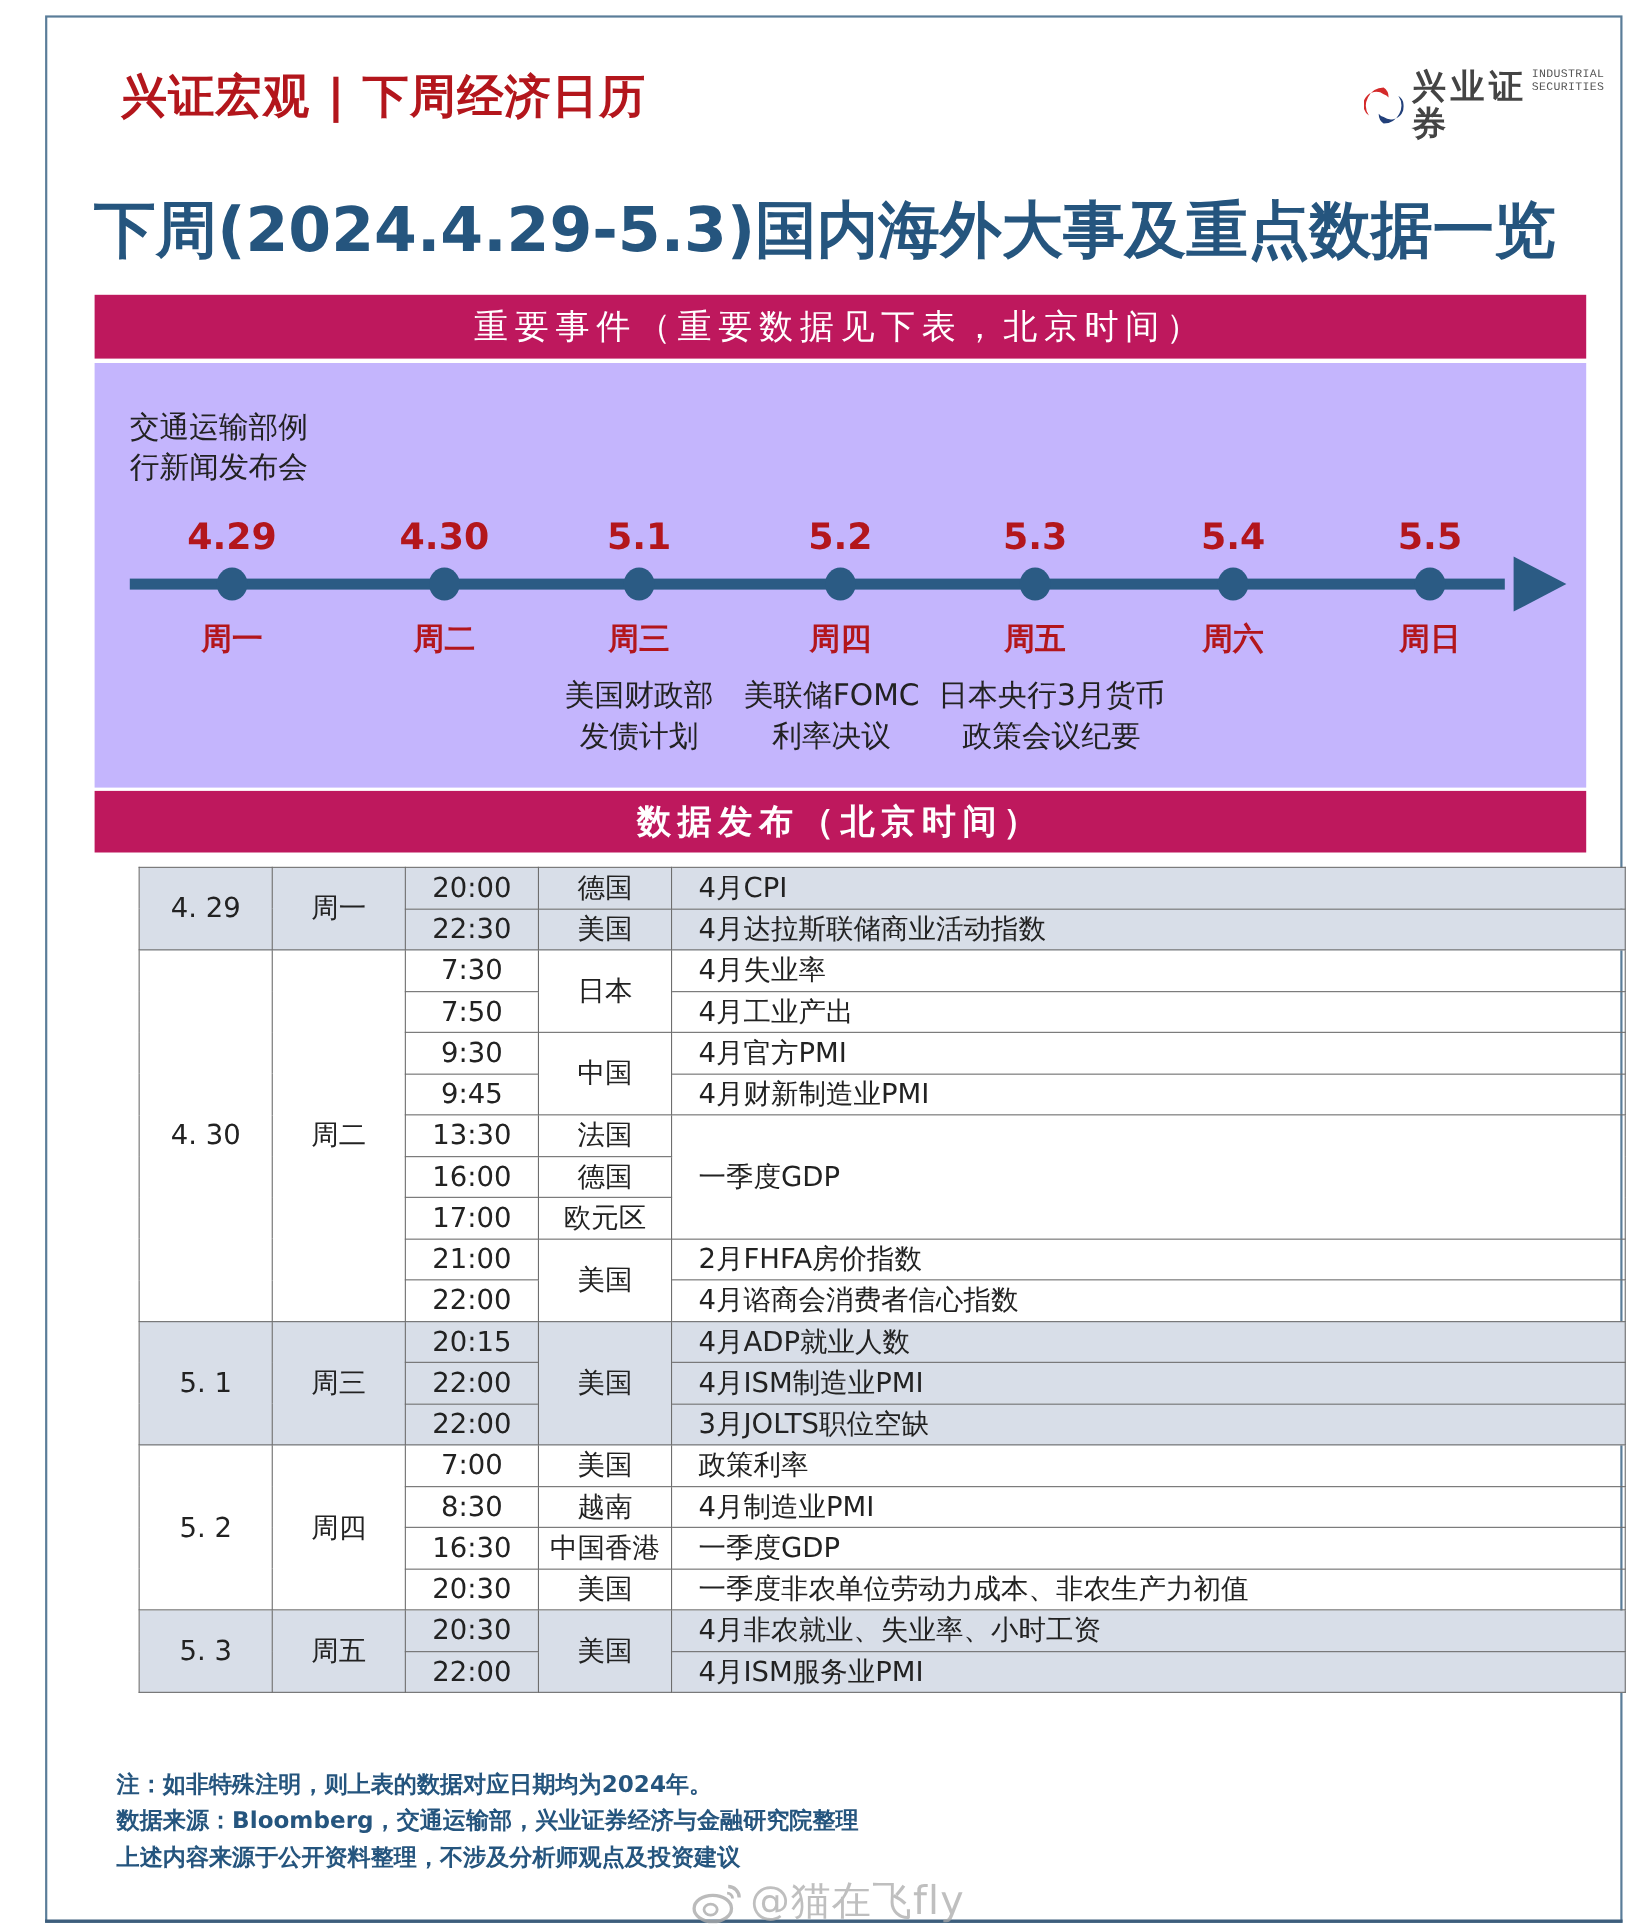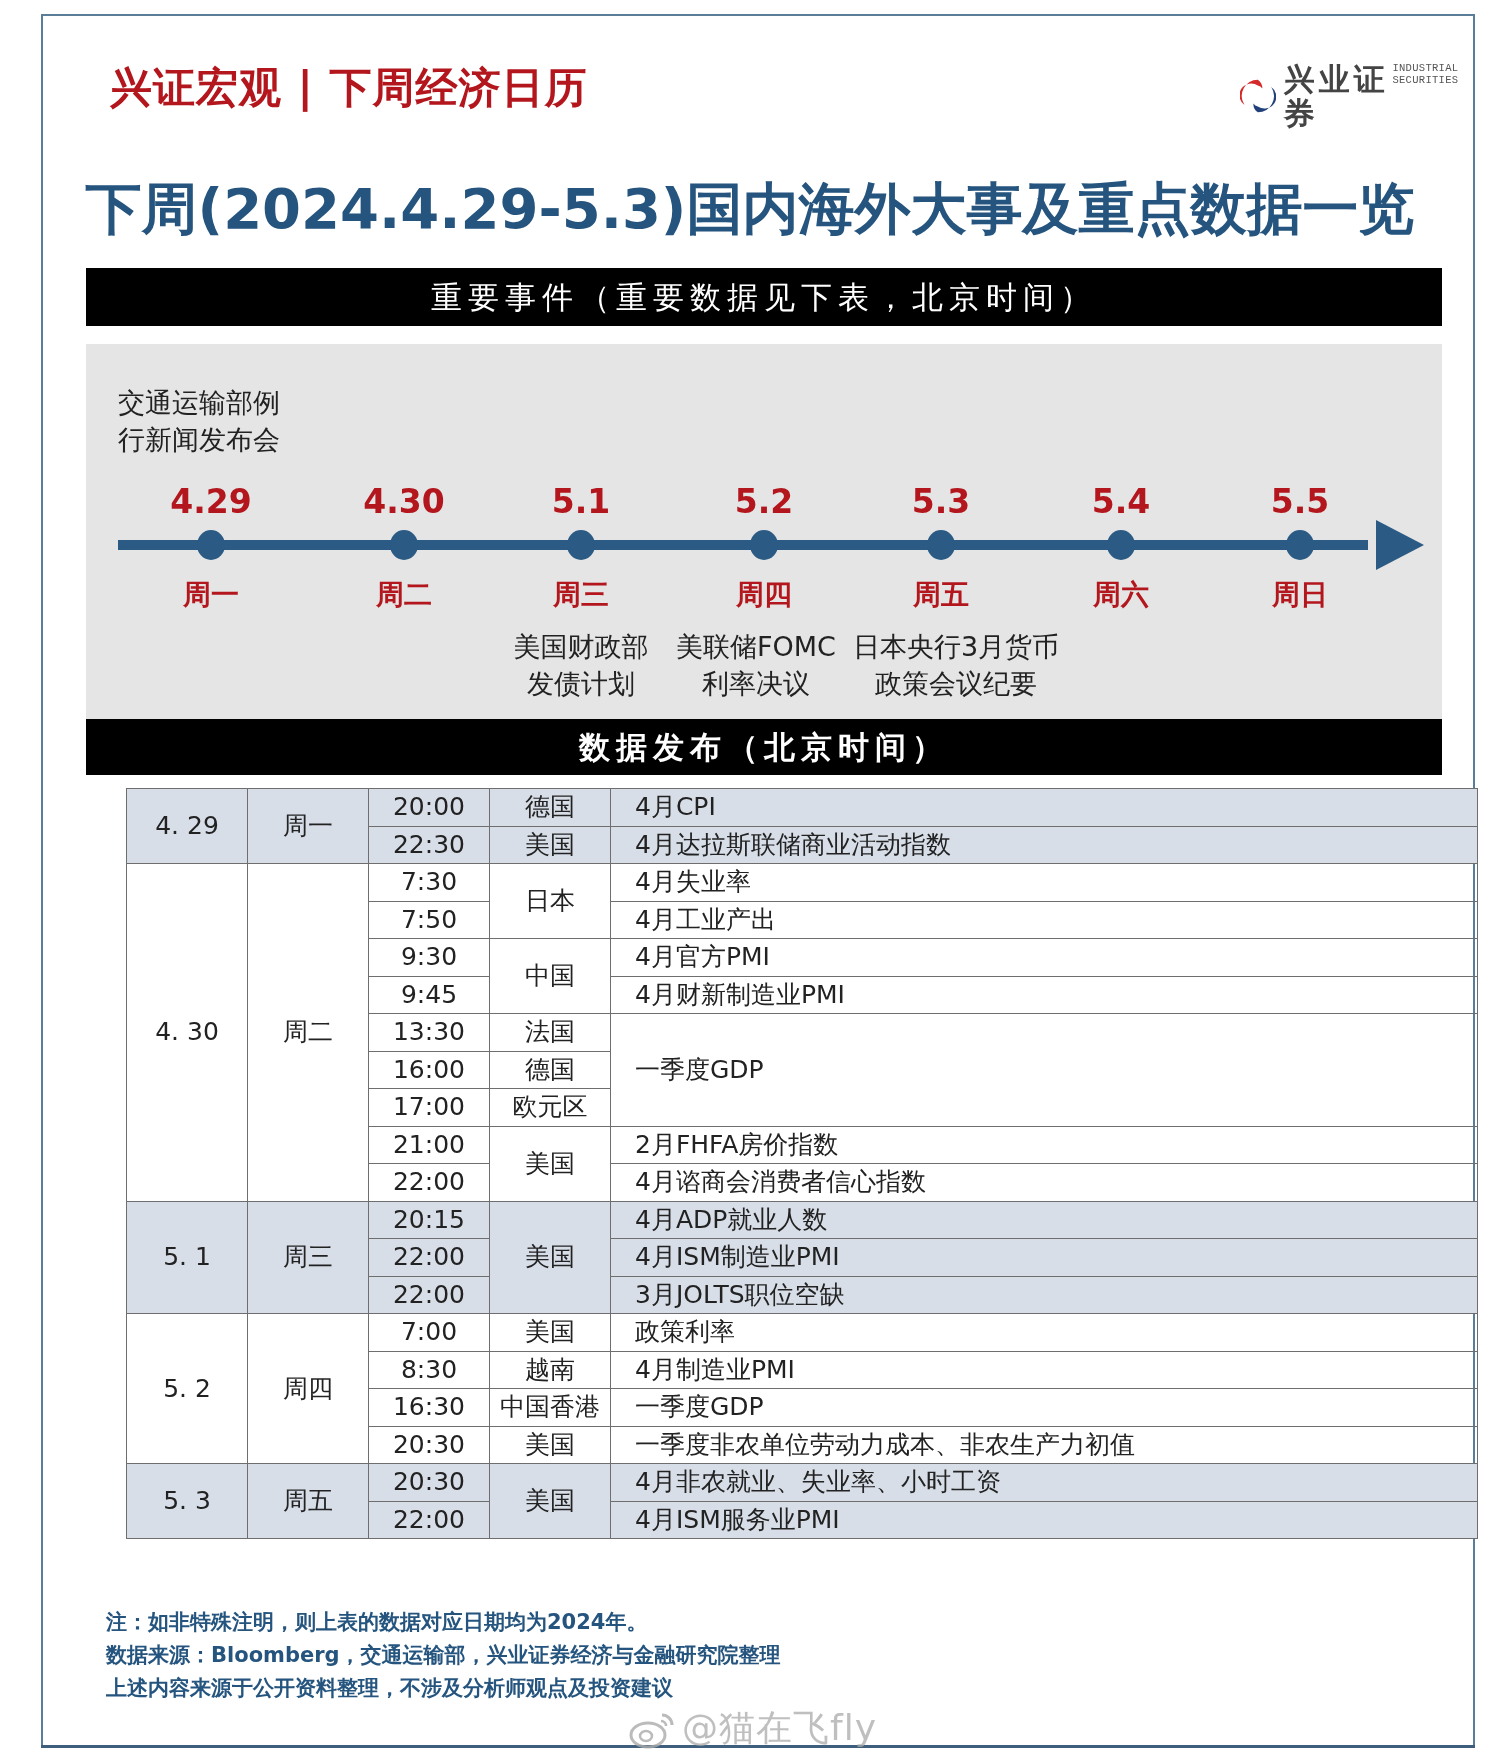--- a/index.html
+++ b/index.html
@@ -25,29 +25,29 @@
   .logo-text { margin-left: 8px; display: flex; flex-direction: row; }
   .logo-cn { font-family: "DejaVu Serif", serif; font-size: 31px; font-weight: bold; color: #444; letter-spacing: 4px; line-height: 34px; }
   .logo-en { font-family: Liberation Mono, monospace; font-size: 10.5px; color: #555; letter-spacing: 0.3px; }
 
   .main-title {
     position: absolute; left: 0; width: 1500px; top: 172px; text-align: center;
     font-size: 56px; font-weight: bold; color: #25557e; letter-spacing: 0px;
   }
 
   .section-bar {
-    position: absolute; left: 86px; width: 1356px; height: 58px; background: #000000;
+    position: absolute; left: 86px; width: 1356px; height: 58px; background: #be185d;
     color: #fff; text-align: center; font-family: "DejaVu Serif", serif;
     font-size: 31px; line-height: 58px; letter-spacing: 6px;
   }
   .events-bar { top: 268px; }
   .data-bar { top: 719px; height: 56px; line-height: 56px; font-weight: bold; }
 
   .timeline-panel {
-    position: absolute; left: 86px; top: 344px; width: 1356px; height: 386px; background: #e5e5e5;
+    position: absolute; left: 86px; top: 330px; width: 1356px; height: 386px; background: #c4b5fd;
   }
   .timeline-line {
     position: absolute; left: 32px; top: 196px; width: 1250px; height: 10px; background: #2b5b84;
   }
   .timeline-arrow {
     position: absolute; left: 1290px; top: 176px; width: 0; height: 0;
     border-top: 25px solid transparent; border-bottom: 25px solid transparent;
     border-left: 48px solid #2b5b84;
   }
   .tl-node { position: absolute; top: 0; width: 200px; margin-left: -100px; text-align: center; }

